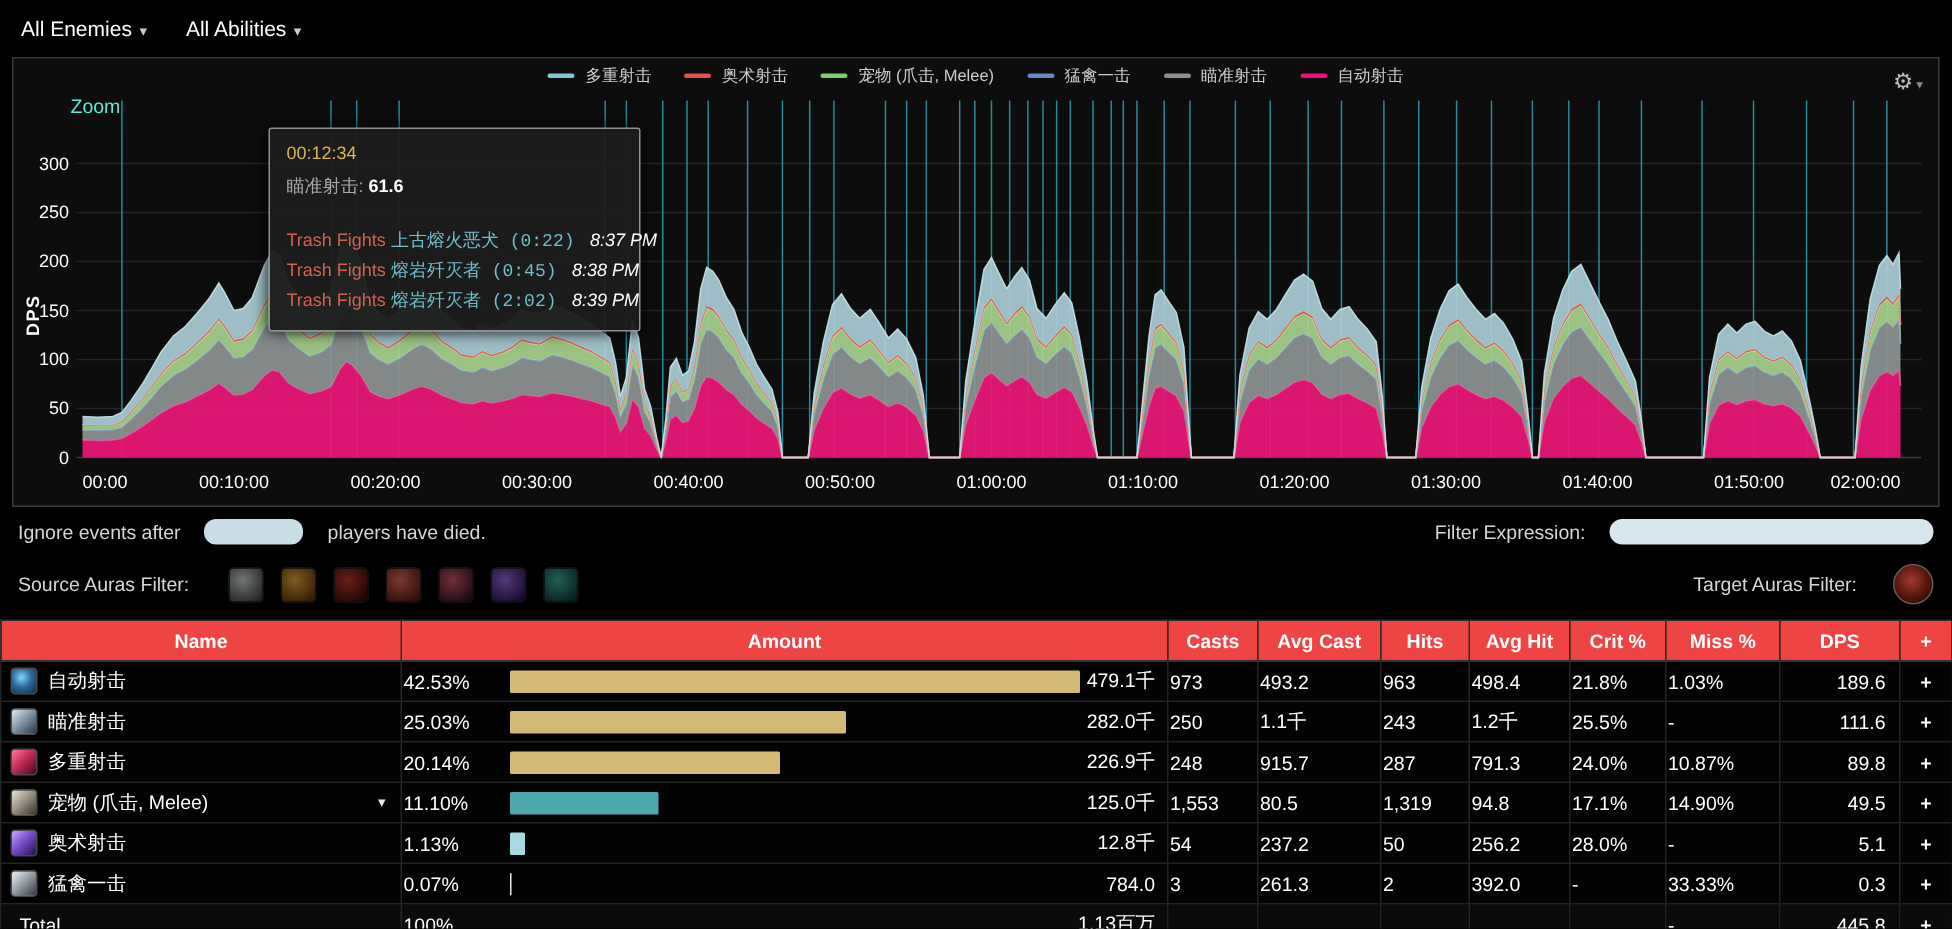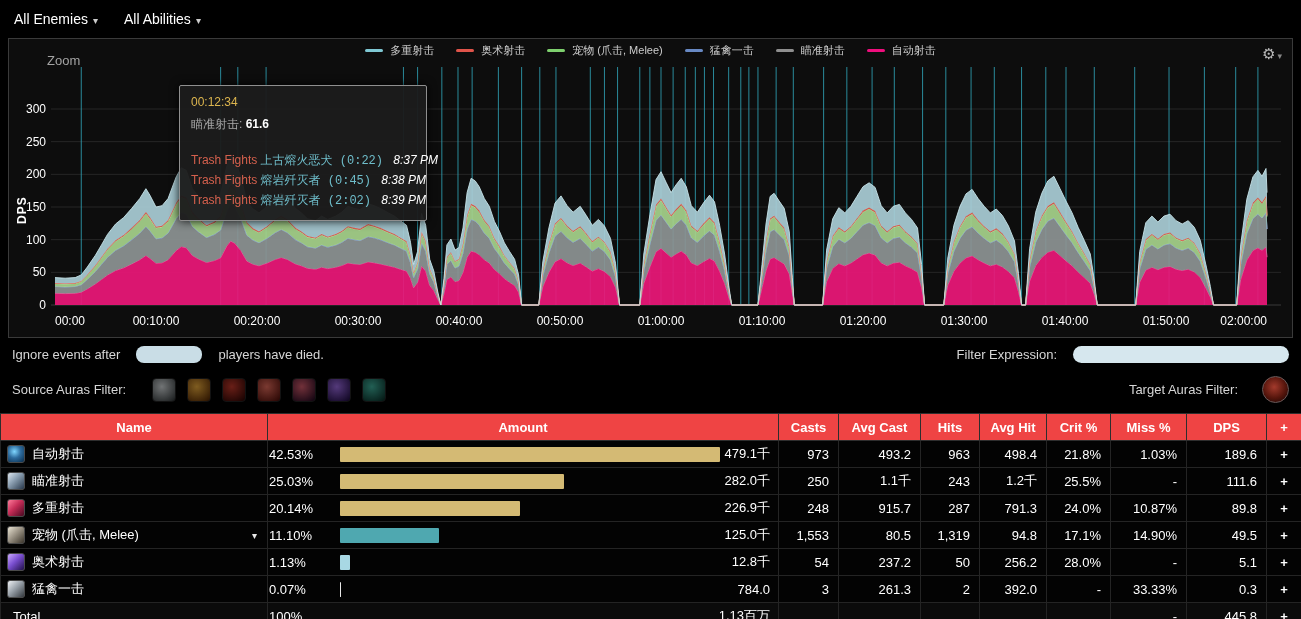--- a/index.html
+++ b/index.html
@@ -10,21 +10,21 @@
   .tb-item{color:#fff;font-size:14px;cursor:pointer;white-space:nowrap;}
   .tb-item .caret{font-size:10px;margin-left:5px;color:#ccc;}
   .tb-dim{color:#9a9a9a;}
   .tb-dimmer{color:#5a5a5a;}
   .tb-active{color:#fff;border-bottom:1px solid #e8e8e8;padding-bottom:3px;}
   
   .chart-panel{position:relative;margin:0 8px;height:300px;background:#0d0d0d;border:1px solid #3a3a3a;box-sizing:border-box;}
   .legend{position:absolute;top:4px;left:0;right:0;display:flex;justify-content:center;gap:22px;z-index:3;}
   .legend-item{display:flex;align-items:center;gap:7px;color:#cccccc;font-size:11px;cursor:pointer;}
   .legend-swatch{width:18px;height:3px;border-radius:2px;display:inline-block;}
-  .zoom-label{position:absolute;top:14px;left:38px;color:#a3a3a3;font-size:13px;z-index:2;text-align:right;}
+  .zoom-label{position:absolute;top:24px;left:38px;color:#5eead4;font-size:13px;z-index:2;text-align:right;}
   .gear-wrap{position:absolute;top:6px;right:10px;z-index:4;color:#b9b9b9;font-size:15px;cursor:pointer;}
   .gear-wrap .caret{font-size:9px;color:#888;margin-left:2px;}
   .ylab{position:absolute;left:6px;top:185px;transform:rotate(-90deg);transform-origin:left top;
     color:#fff;font-size:12px;font-weight:bold;letter-spacing:1px;z-index:2;}
   #chart-svg{position:absolute;left:0;top:16px;}
   
   .tooltip{position:absolute;left:170px;top:46px;width:224px;z-index:5;background:rgba(28,28,28,0.96);
     border:1px solid #8f8f8f;border-radius:2px;box-shadow:0 0 10px rgba(0,0,0,.9);padding:9px 11px;font-size:12px;}
   .tt-time{color:#dcb54e;}
   .tt-series{margin-top:7px;}
@@ -52,21 +52,21 @@
   td.c-name{padding-left:6px;color:#cfb36a;}
   .name-flex{display:flex;align-items:center;gap:7px;}
   .abil-icon{width:18px;height:18px;border-radius:3px;border:1px solid #4a4a4a;box-sizing:border-box;flex:0 0 18px;}
   .icon-auto{background:radial-gradient(circle at 40% 35%,#7fd6ff 0%,#2e6c9e 45%,#082b4a 100%);}
   .icon-aimed{background:linear-gradient(135deg,#dde6ee 0%,#8fa3b5 40%,#27374a 100%);}
   .icon-multi{background:linear-gradient(135deg,#ff7a9a 0%,#c42c56 45%,#470820 100%);}
   .icon-pet{background:linear-gradient(135deg,#e8e2d2 0%,#9c9486 45%,#3a342a 100%);}
   .icon-arcane{background:linear-gradient(135deg,#c9a8ff 0%,#7a4fd0 45%,#21104a 100%);}
   .icon-raptor{background:linear-gradient(135deg,#eef1f4 0%,#9aa2aa 45%,#33383d 100%);}
   .row-caret{margin-left:auto;margin-right:9px;color:#e8e8e8;font-size:10px;cursor:pointer;}
-  td.c-num{text-align:right;padding-right:9px;}
+  td.c-num{text-align:left;padding-right:9px;}
   td.c-dps{text-align:right;padding-right:9px;color:#b7d23e;}
   td.c-plus{text-align:center;color:#fff;cursor:pointer;font-weight:bold;}
   .amount-flex{display:flex;align-items:center;height:100%;}
   .amt-pct{flex:0 0 60px;text-align:left;margin-right:11px;}
   .amt-bar{height:15px;border-radius:1px;}
   .amt-val{margin-left:auto;padding-right:7px;}
   tr.total-row td{background:#0b0b0b;}
   tr.total-row td.c-name{color:#fff;padding-left:12px;}
   tr.total-row td.c-dps{color:#fff;}
 </style>

